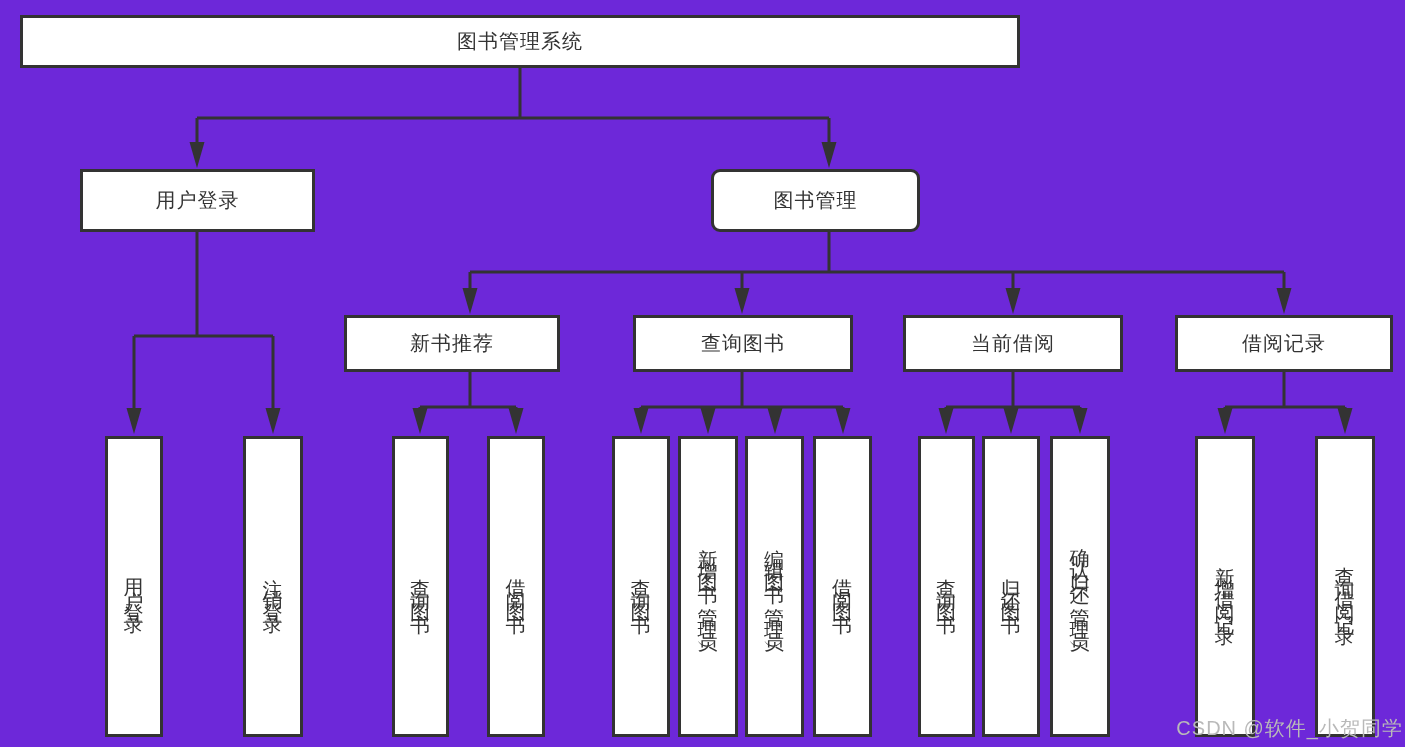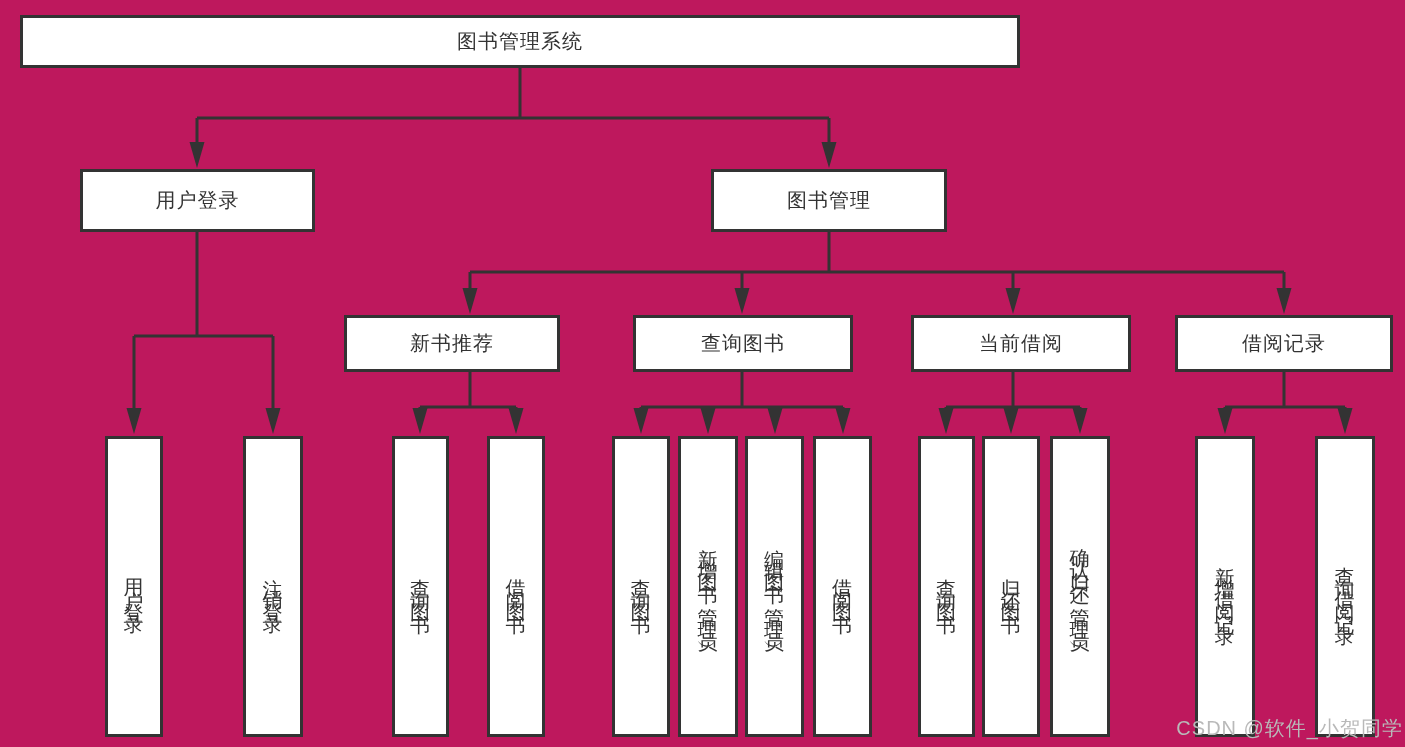--- a/index.html
+++ b/index.html
@@ -1,21 +1,21 @@
 <!DOCTYPE html>
 <html><head>
 <meta charset="utf-8">
 <style>
   * { box-sizing: border-box; margin: 0; padding: 0; }
   html, body { background: #ffffff; }
   .canvas {
     position: relative;
     width: 1405px;
     height: 747px;
-    background: #be185d;
+    background: #6d28d9;
     font-family: "Liberation Sans", sans-serif;
     color: #333333;
     overflow: hidden;
   }
   .connectors {
     position: absolute;
     left: 0; top: 0;
     width: 1405px; height: 747px;
     pointer-events: none;
   }
@@ -34,26 +34,26 @@
   .vbox span {
     writing-mode: vertical-rl;
     letter-spacing: 12px;
     line-height: 1;
     white-space: nowrap;
   }
   
   .n-root   { left: 20px;   top: 15px;  width: 1000px; height: 53px; }
   
   .n-login  { left: 80px;   top: 169px; width: 235px;  height: 63px; }
-  .n-mgmt   { left: 711px;  top: 169px; width: 236px;  height: 63px; }
+  .n-mgmt   { left: 711px;  top: 169px; width: 209px;  height: 63px; border-radius: 9px; }
   
   .lvl3     { top: 315px; height: 57px; }
   .n-g0 { left: 344px;  width: 216px; }
   .n-g1 { left: 633px;  width: 220px; }
-  .n-g2 { left: 903px;  width: 220px; margin-left: 8px; }
+  .n-g2 { left: 903px;  width: 220px; }
   .n-g3 { left: 1175px; width: 218px; }
   
   .leaf { top: 436px; height: 301px; }
   .n-a0 { left: 105px;  width: 58px; }
   .n-a1 { left: 243px;  width: 60px; }
   .n-b0 { left: 392px;  width: 57px; }
   .n-b1 { left: 487px;  width: 58px; }
   .n-c0 { left: 612px;  width: 58px; }
   .n-c1 { left: 678px;  width: 60px; }
   .n-c2 { left: 745px;  width: 59px; }

